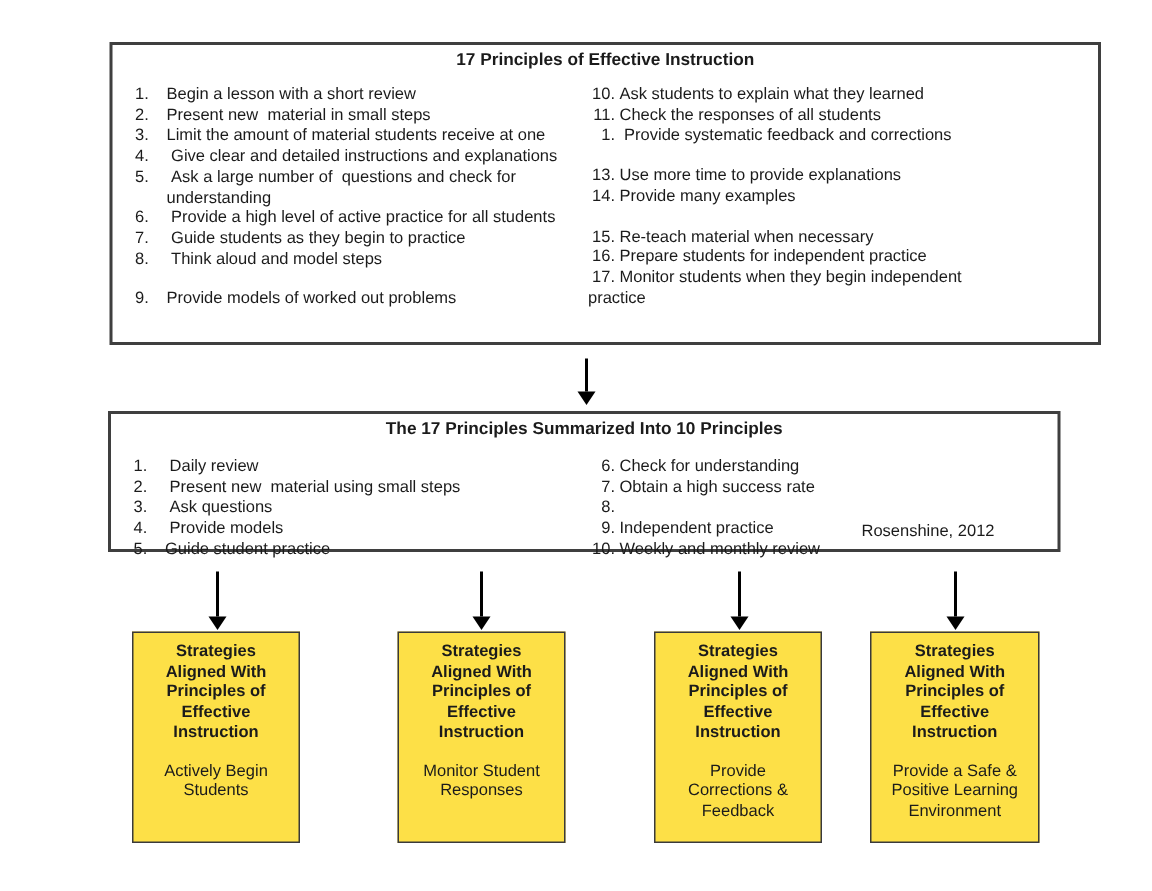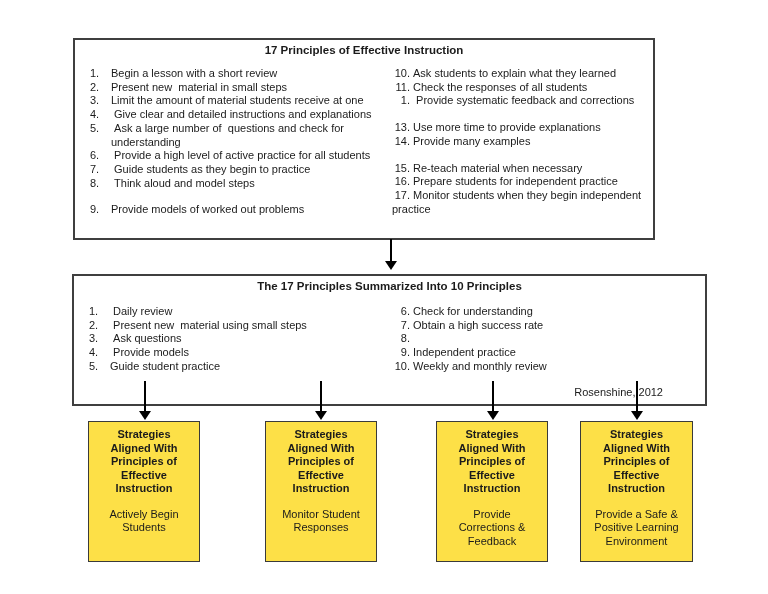--- a/index.html
+++ b/index.html
@@ -5,22 +5,22 @@
   html,body{margin:0;padding:0;background:#fff;}
   #canvas{
     position:relative;width:768px;height:594px;background:#ffffff;
     font-family:"Liberation Sans","DejaVu Sans",sans-serif;color:#1b1b1b;
     overflow:hidden;
   }
   .bigbox{
     position:absolute;box-sizing:border-box;background:#fff;
     border:2px solid #3f3f3f;
   }
-  #top-box{left:73px;top:38px;width:582px;height:202px;}
-  #summary-box{left:72px;top:274px;width:635px;height:132px;padding-left:37px;}
+  #top-box{left:73px;top:28px;width:661px;height:202px;}
+  #summary-box{left:72px;top:274px;width:635px;height:94px;padding-left:37px;}
   .box-title{
     position:absolute;left:0;right:0;top:4px;text-align:center;
     font-weight:bold;font-size:11.5px;
   }
   .col{position:absolute;font-size:11px;line-height:13.7px;}
   #top-left-col{left:15px;top:27px;width:302px;}
   #top-right-col{left:317px;top:27px;width:305px;}
   #sum-left-col{left:15px;top:29px;width:300px;}
   #sum-right-col{left:318px;top:29px;width:300px;}
   .li{display:flex;}

